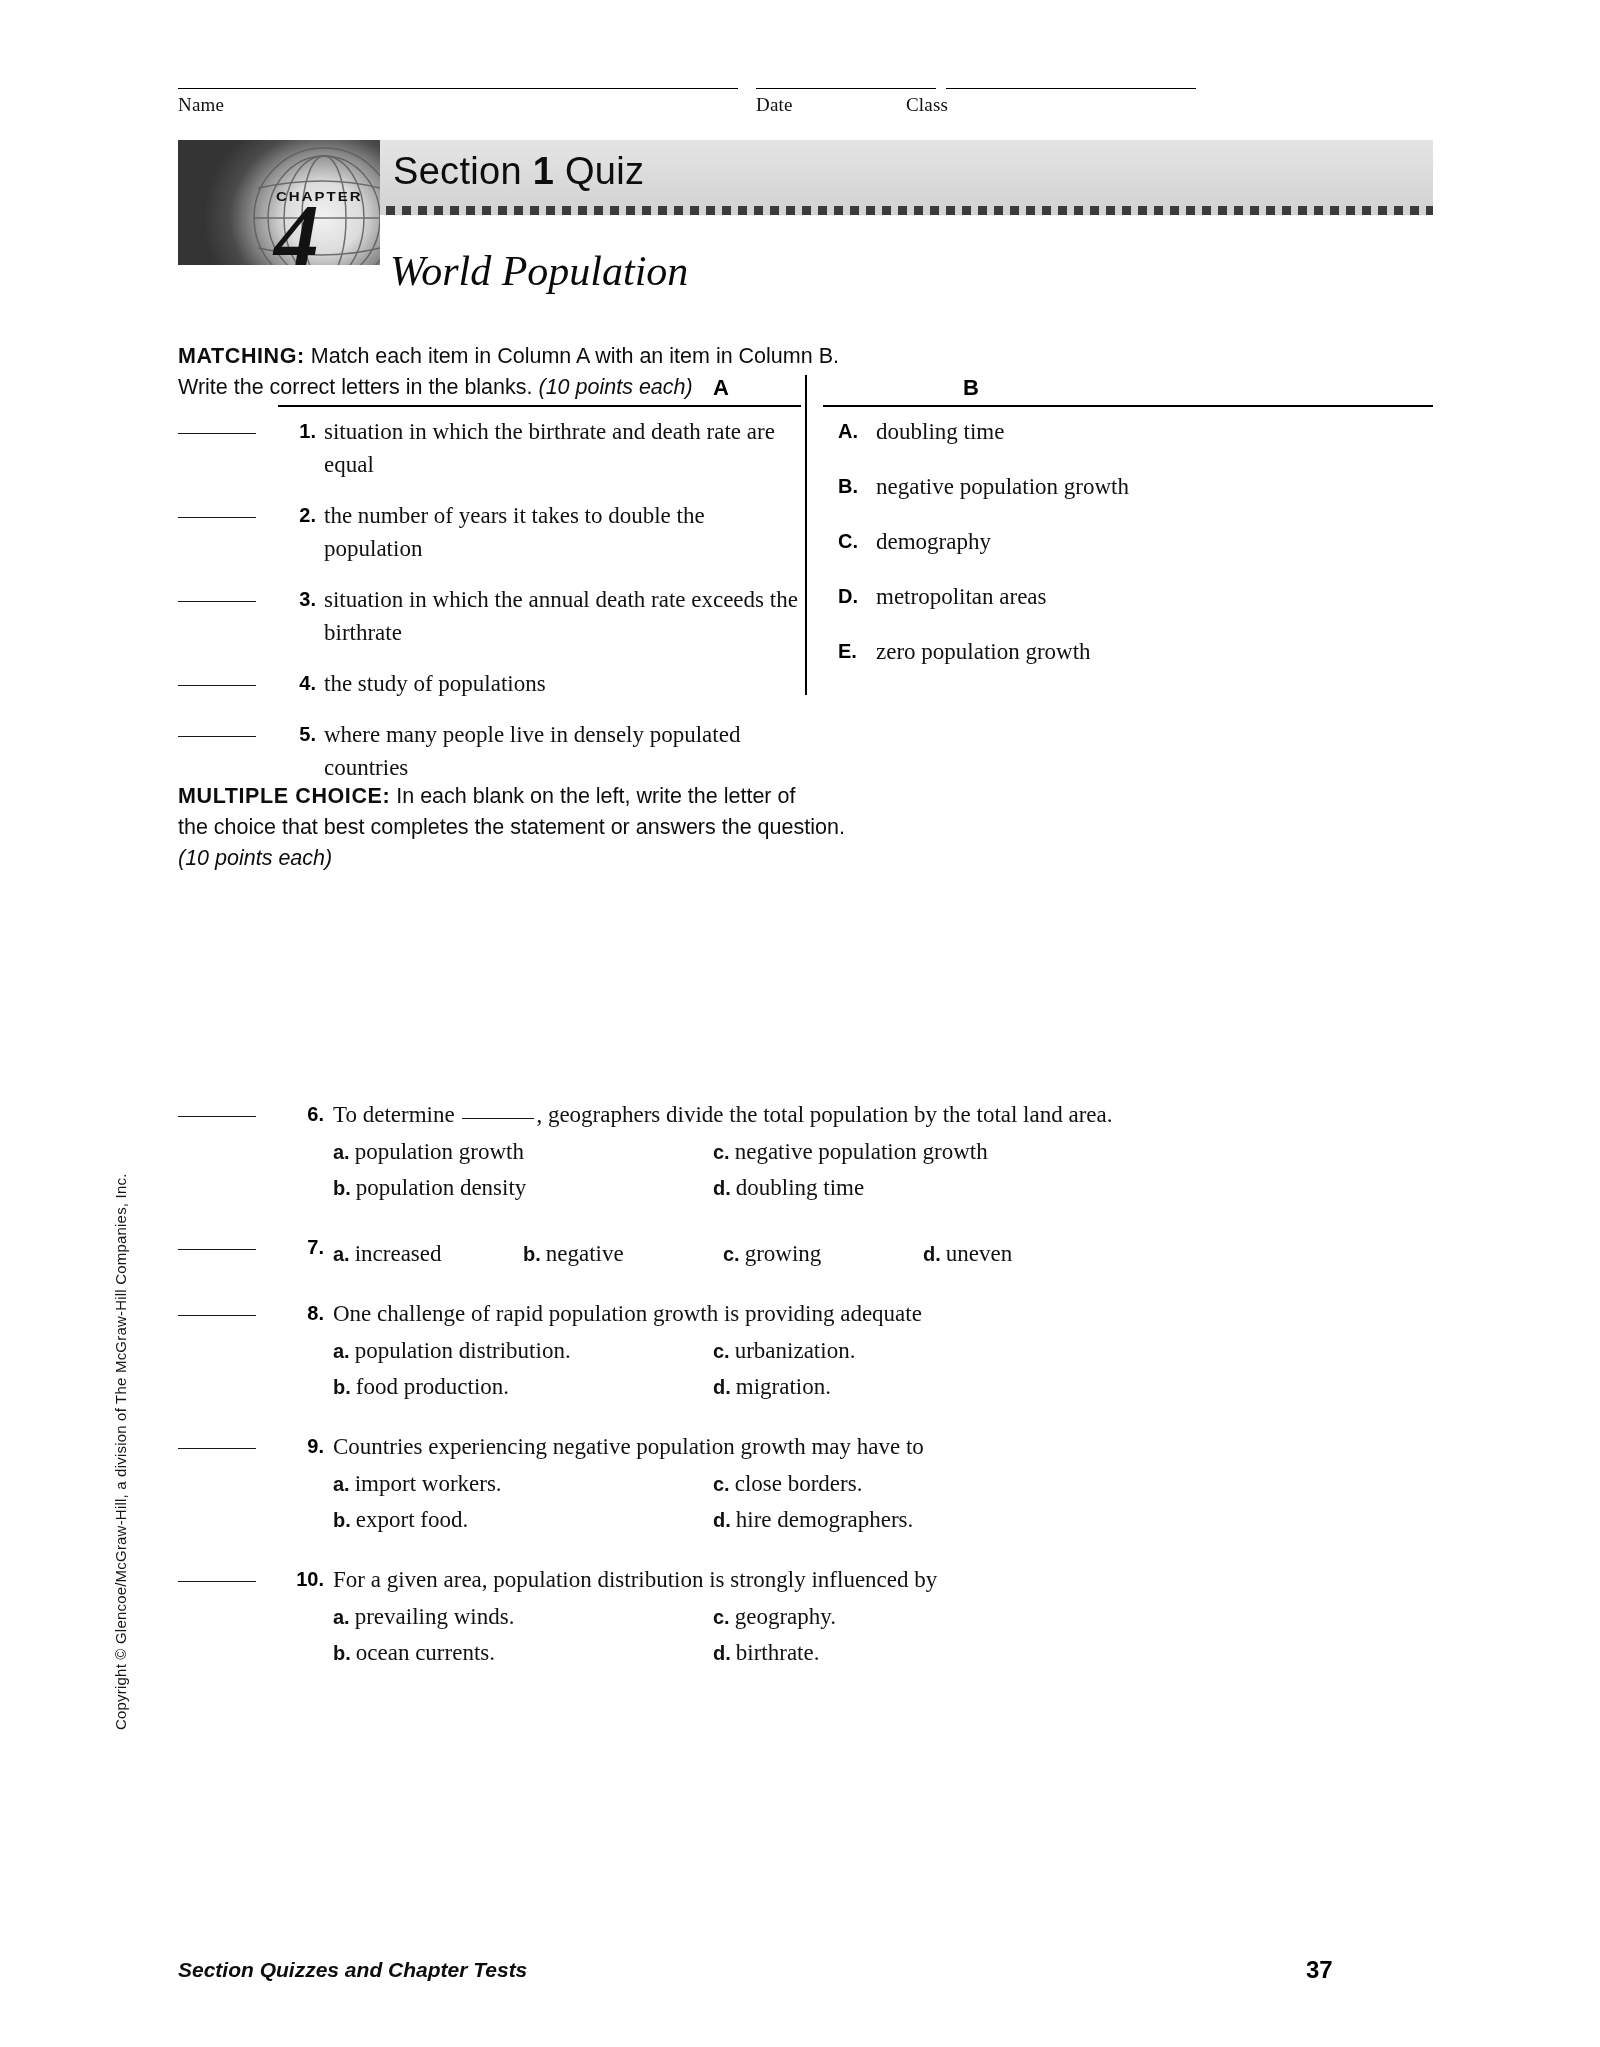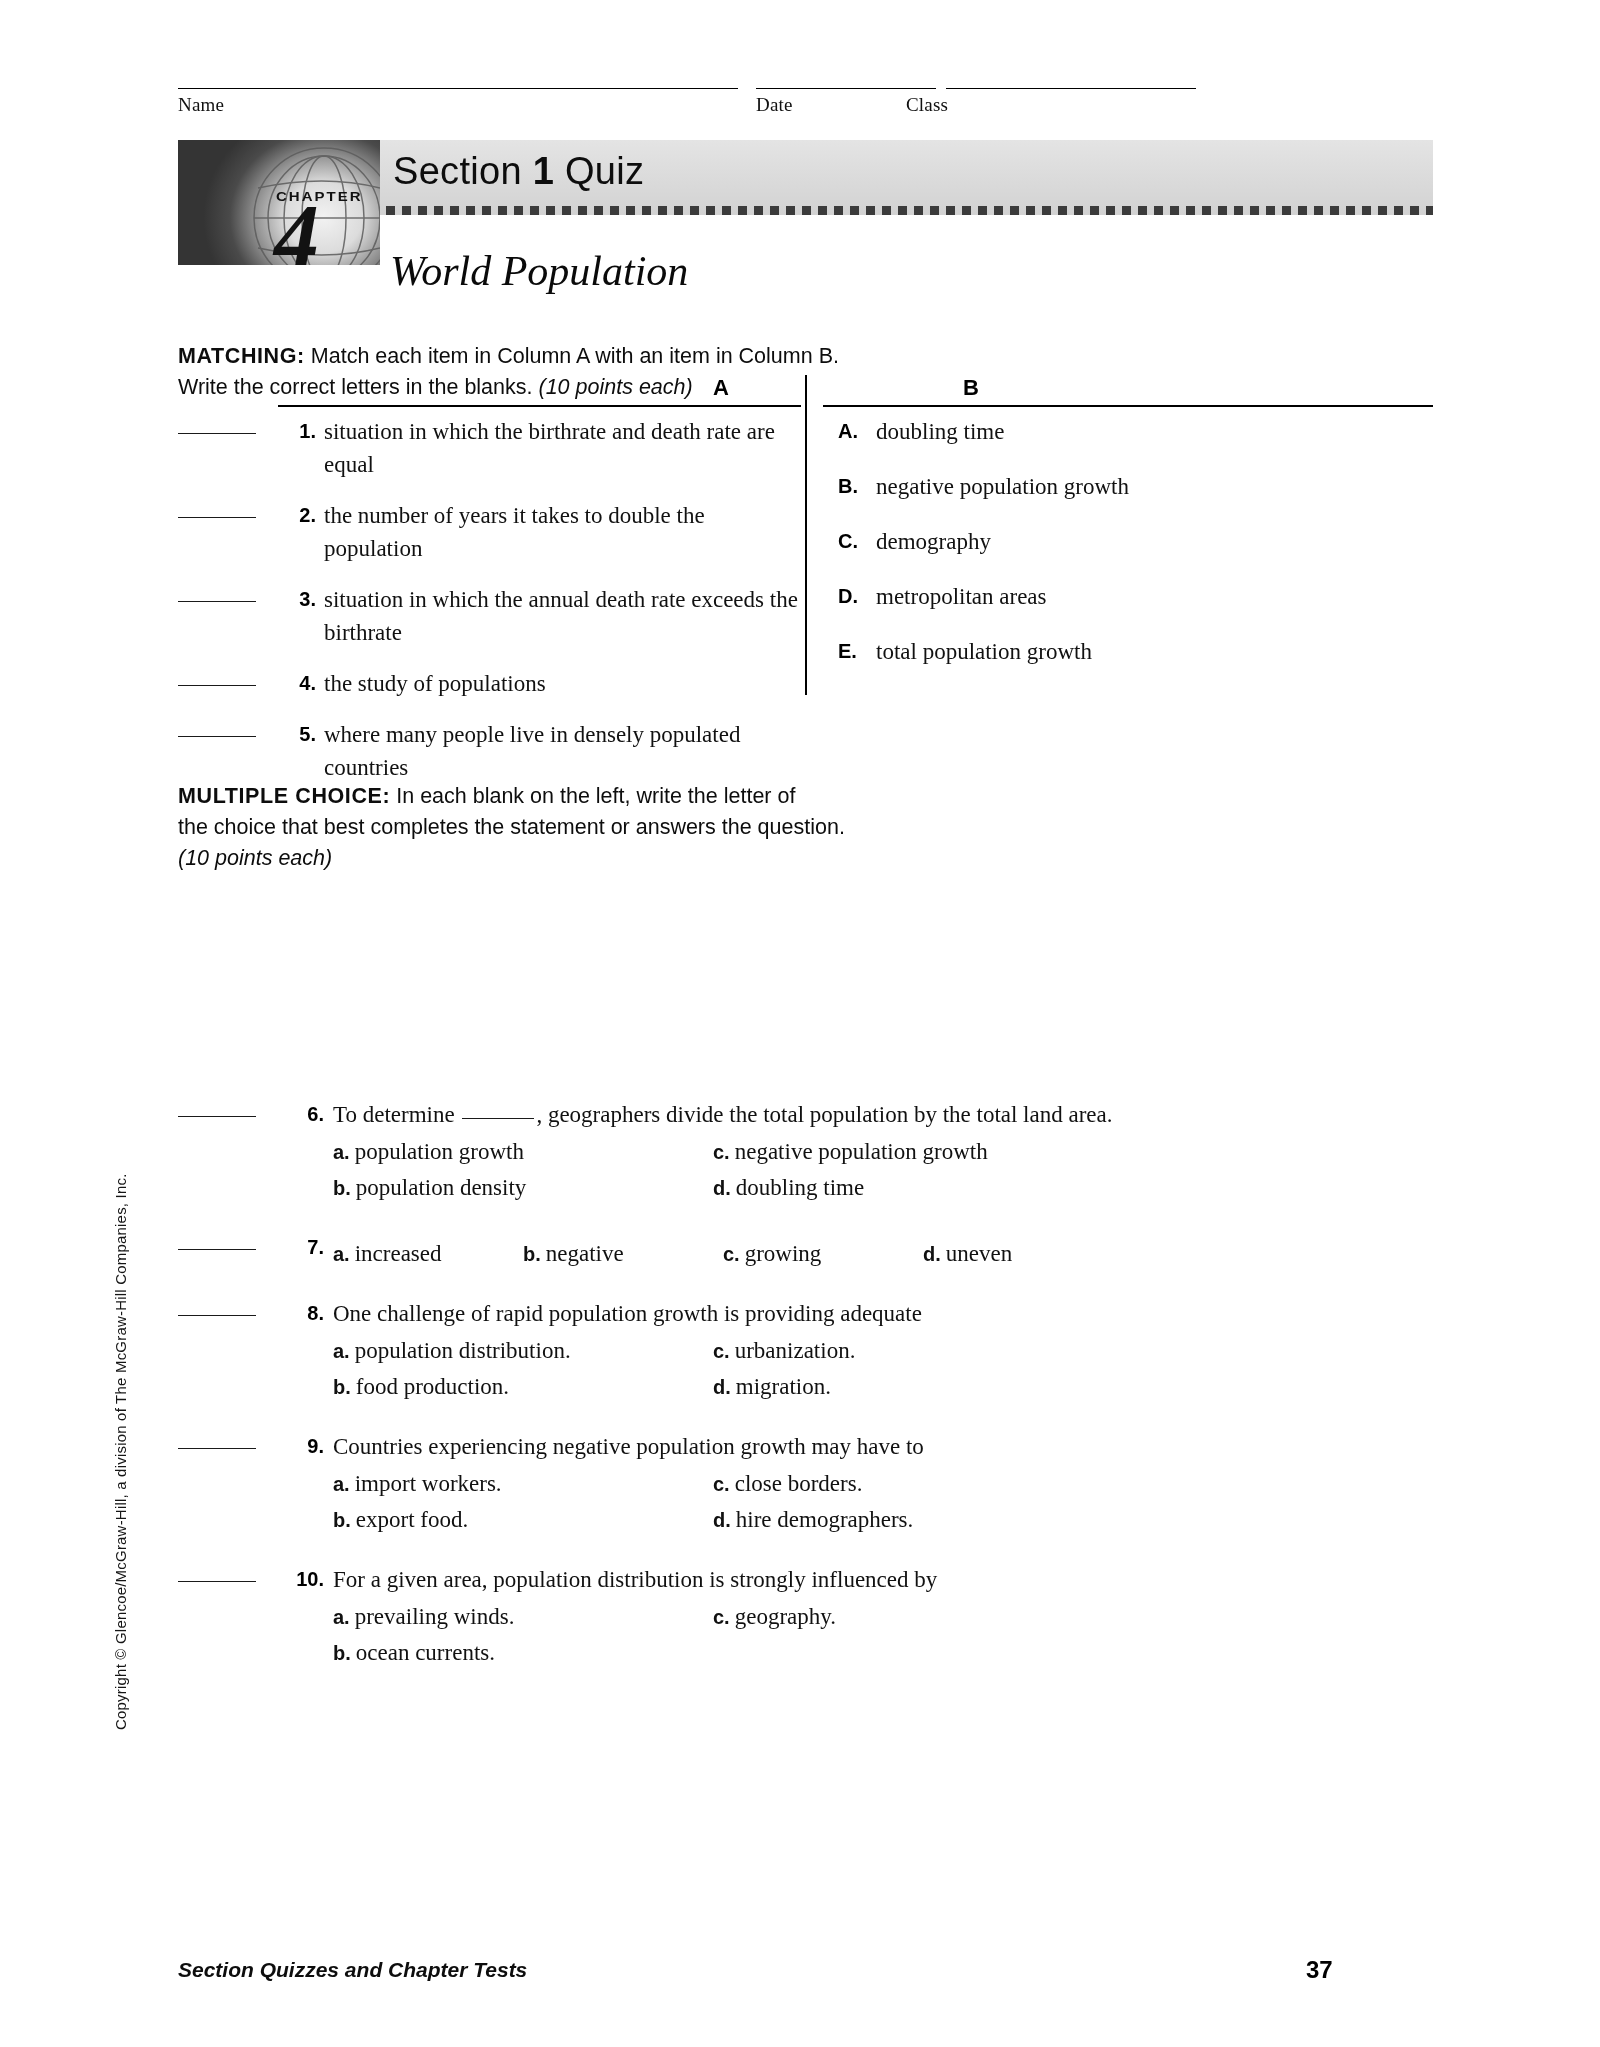--- a/index.html
+++ b/index.html
@@ -467,21 +467,21 @@
       <div class="b-item">
         <div class="b-letter">C.</div>
         <div class="b-text">demography</div>
       </div>
       <div class="b-item">
         <div class="b-letter">D.</div>
         <div class="b-text">metropolitan areas</div>
       </div>
       <div class="b-item">
         <div class="b-letter">E.</div>
-        <div class="b-text">total population growth</div>
+        <div class="b-text">zero population growth</div>
       </div>
     </div>
   </div>
 
   <div class="instr instr-mc">
     <span class="hd">MULTIPLE CHOICE:</span><span> In each blank on the left, write the letter of</span><br>
     <span>the choice that best completes the statement or answers the question.</span><br>
     <span class="it">(10 points each)</span>
   </div>
 
@@ -553,20 +553,21 @@
     <div class="q">
       <div class="q-row">
         <div class="q-blank"></div>
         <div class="q-num">10.</div>
         <div class="q-body">
           <div class="q-stem">For a given area, population distribution is strongly influenced by</div>
           <div class="opts-grid2">
             <div class="opt"><span class="ol">a.</span><span>prevailing winds.</span></div>
             <div class="opt"><span class="ol">c.</span><span>geography.</span></div>
             <div class="opt"><span class="ol">b.</span><span>ocean currents.</span></div>
+            <div class="opt"><span class="ol">d.</span><span>birthrate.</span></div>
           </div>
         </div>
       </div>
     </div>
 
   </div>
 
   <div class="copyright">Copyright © Glencoe/McGraw-Hill, a division of The McGraw-Hill Companies, Inc.</div>
 
   <div class="footer-left">Section Quizzes and Chapter Tests</div>

